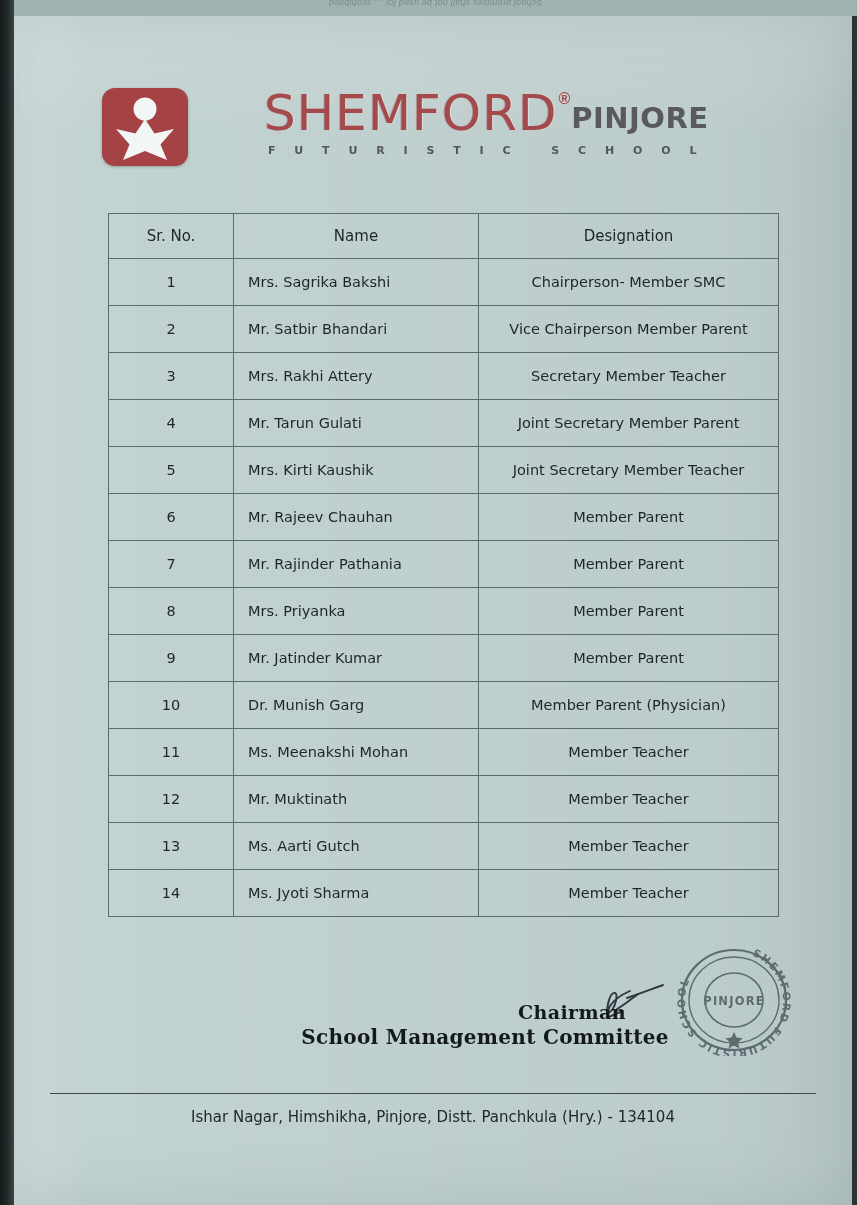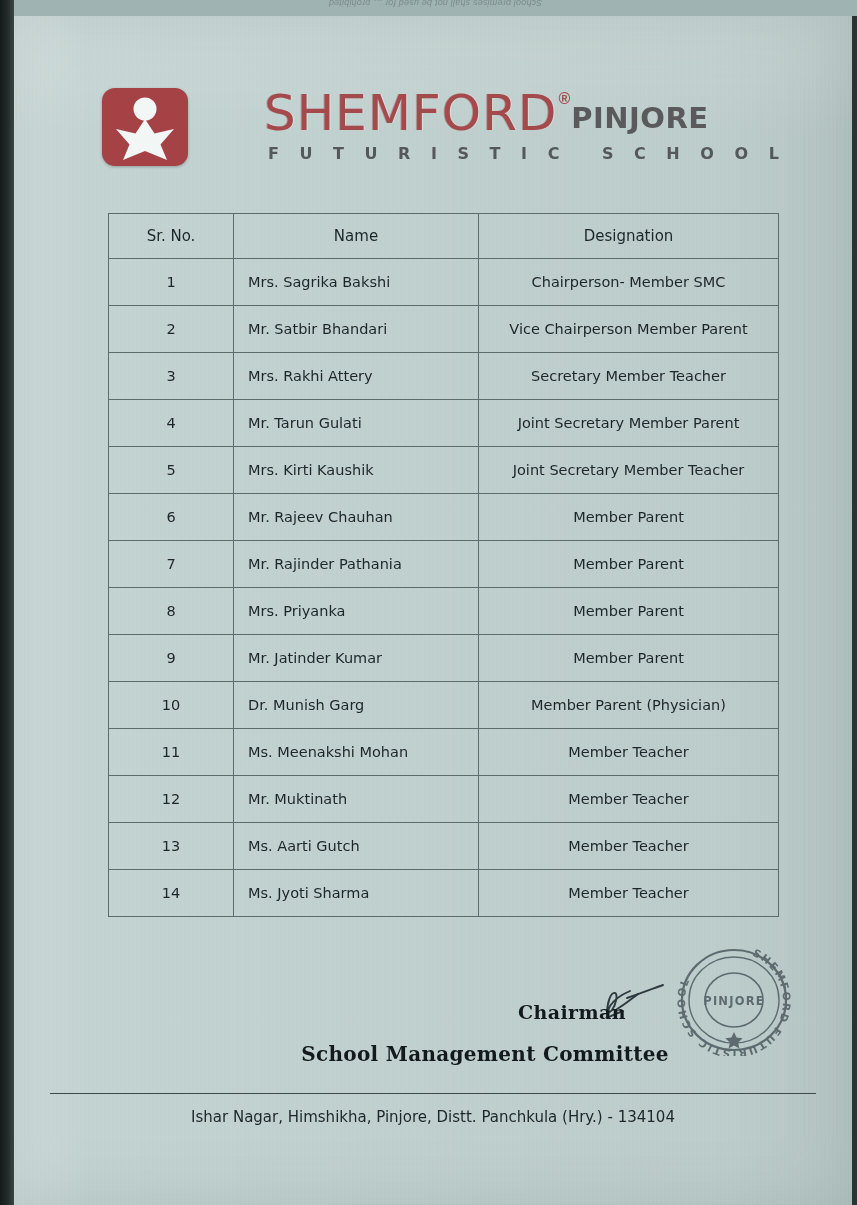--- a/index.html
+++ b/index.html
@@ -133,21 +133,21 @@
     font-weight: 700;
     font-size: 29px;
     letter-spacing: .5px;
     color: #5a5a5c;
     margin-left: 2px;
     position: relative;
     top: -2px;
   }
   .wm-tagline {
     font-family: "DejaVu Sans", sans-serif;
-    font-size: 16px;
+    font-size: 11px;
     font-weight: 600;
     letter-spacing: 7.5px;
     color: #54585a;
     margin-top: 6px;
     margin-left: 4px;
     white-space: nowrap;
   }
   .wm-tagline .gap { letter-spacing: 7.5px; padding-left: 22px; }
 
   
@@ -209,21 +209,21 @@
     padding-left: 60px;
     box-sizing: border-box;
     font-family: "DejaVu Serif", serif;
     font-weight: 700;
     color: #13191c;
   }
   .sig-chairman {
     font-size: 19px;
     letter-spacing: .4px;
     margin-left: 218px;
-    margin-bottom: 19px;
+    margin-bottom: 2px;
   }
   .sig-committee {
     font-size: 20px;
     letter-spacing: .3px;
     margin-left: 44px;
   }
 
   
   .signature {
     position: absolute;

